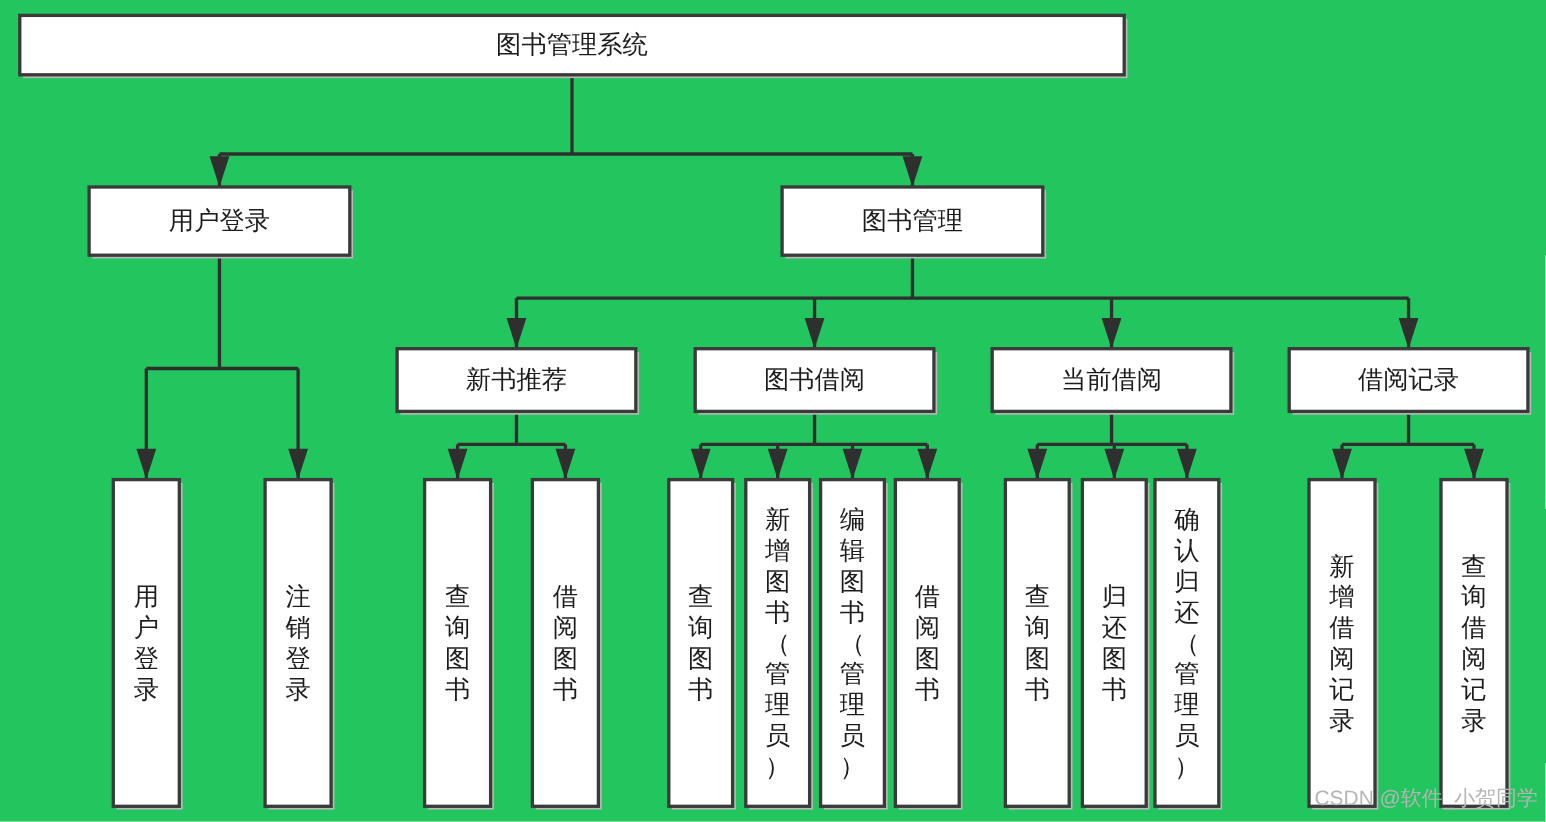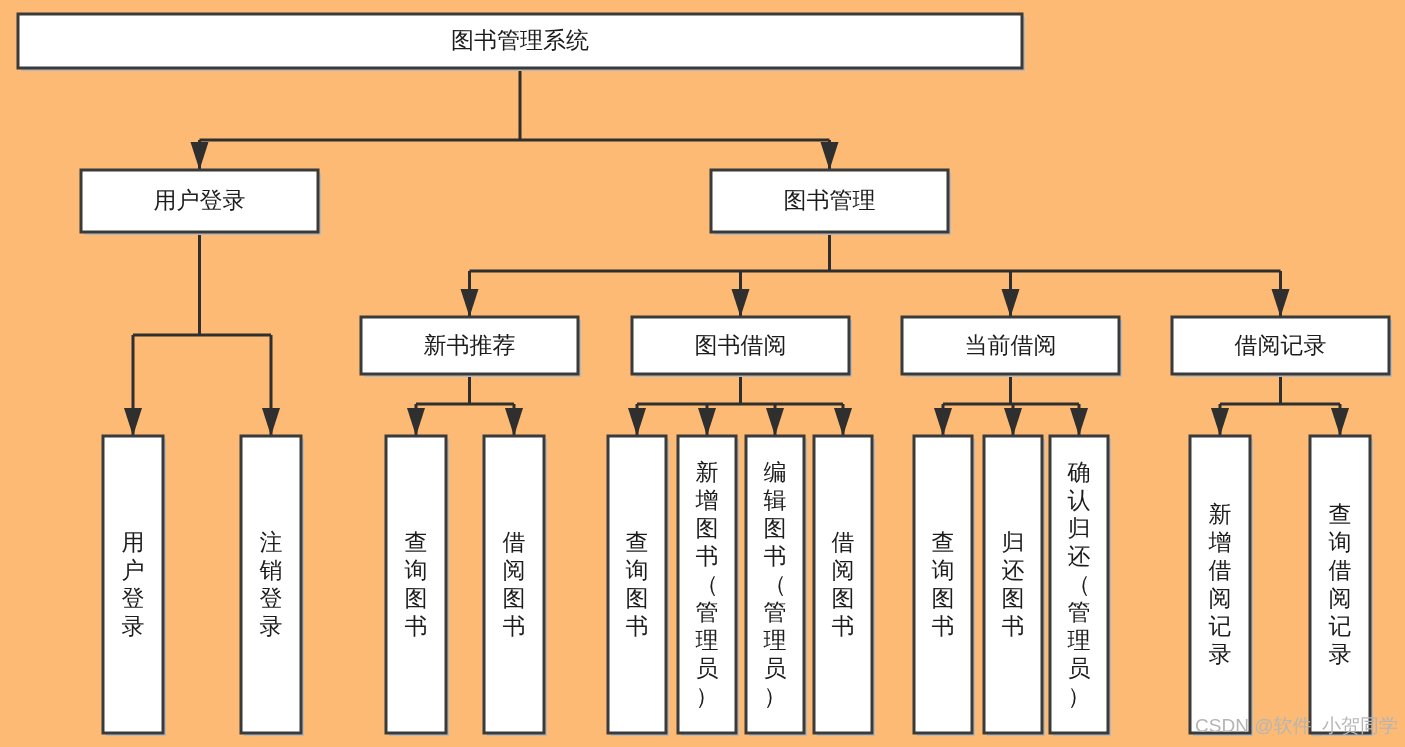--- a/index.html
+++ b/index.html
@@ -8,21 +8,21 @@
     padding: 0;
     background: #ffffff;
   }
   body {
     font-family: "Liberation Sans", "DejaVu Sans", sans-serif;
   }
   #diagram-root {
     position: relative;
     width: 1405px;
     height: 747px;
-    background: #fdba74;
+    background: #22c55e;
     overflow: hidden;
   }
   svg#flow-svg {
     position: absolute;
     top: 0;
     left: 0;
     width: 1405px;
     height: 747px;
     display: block;
   }

